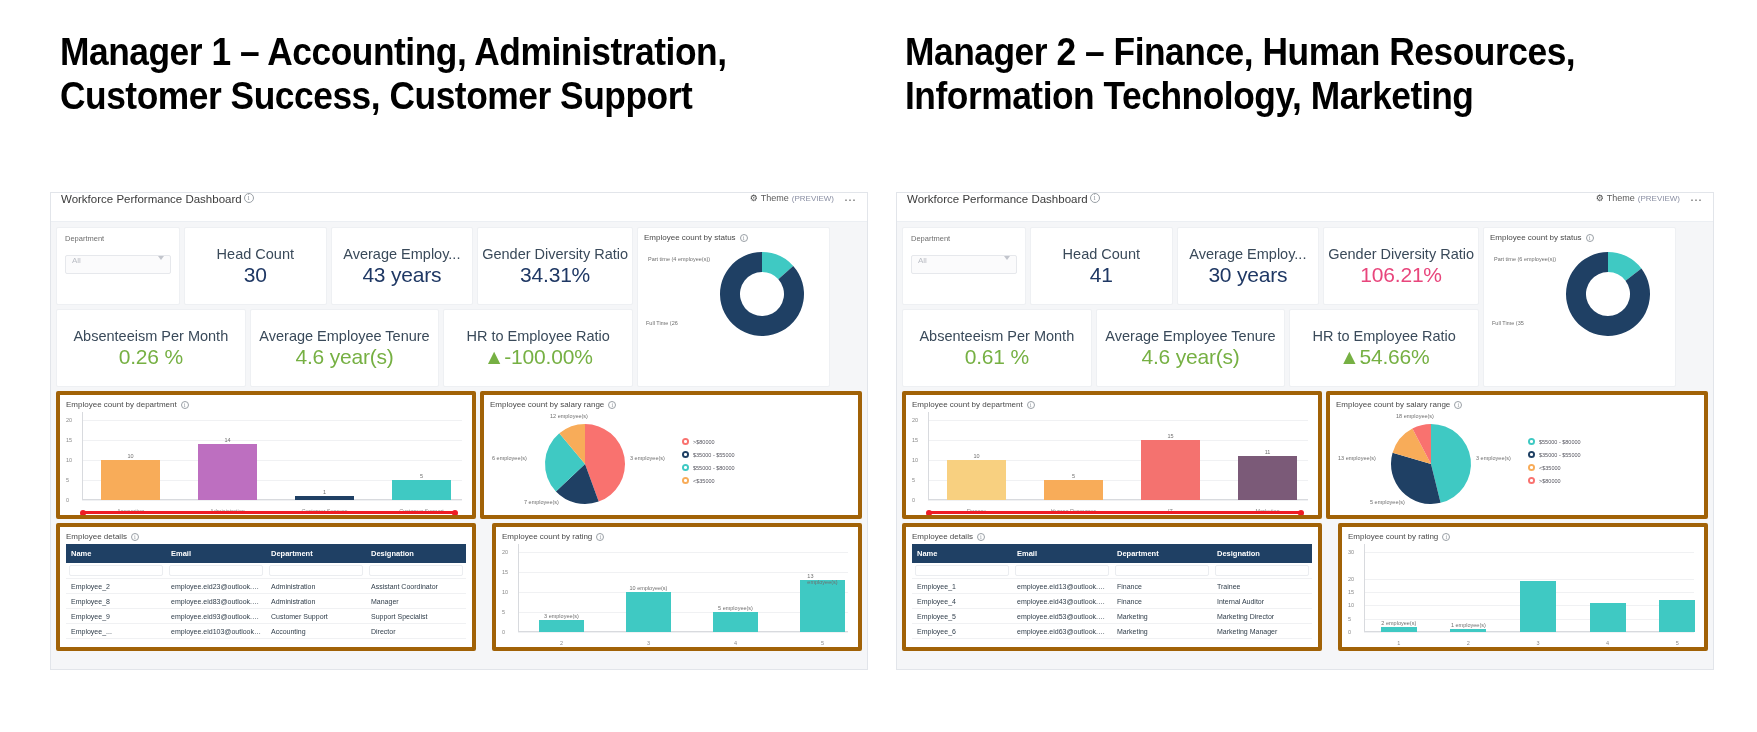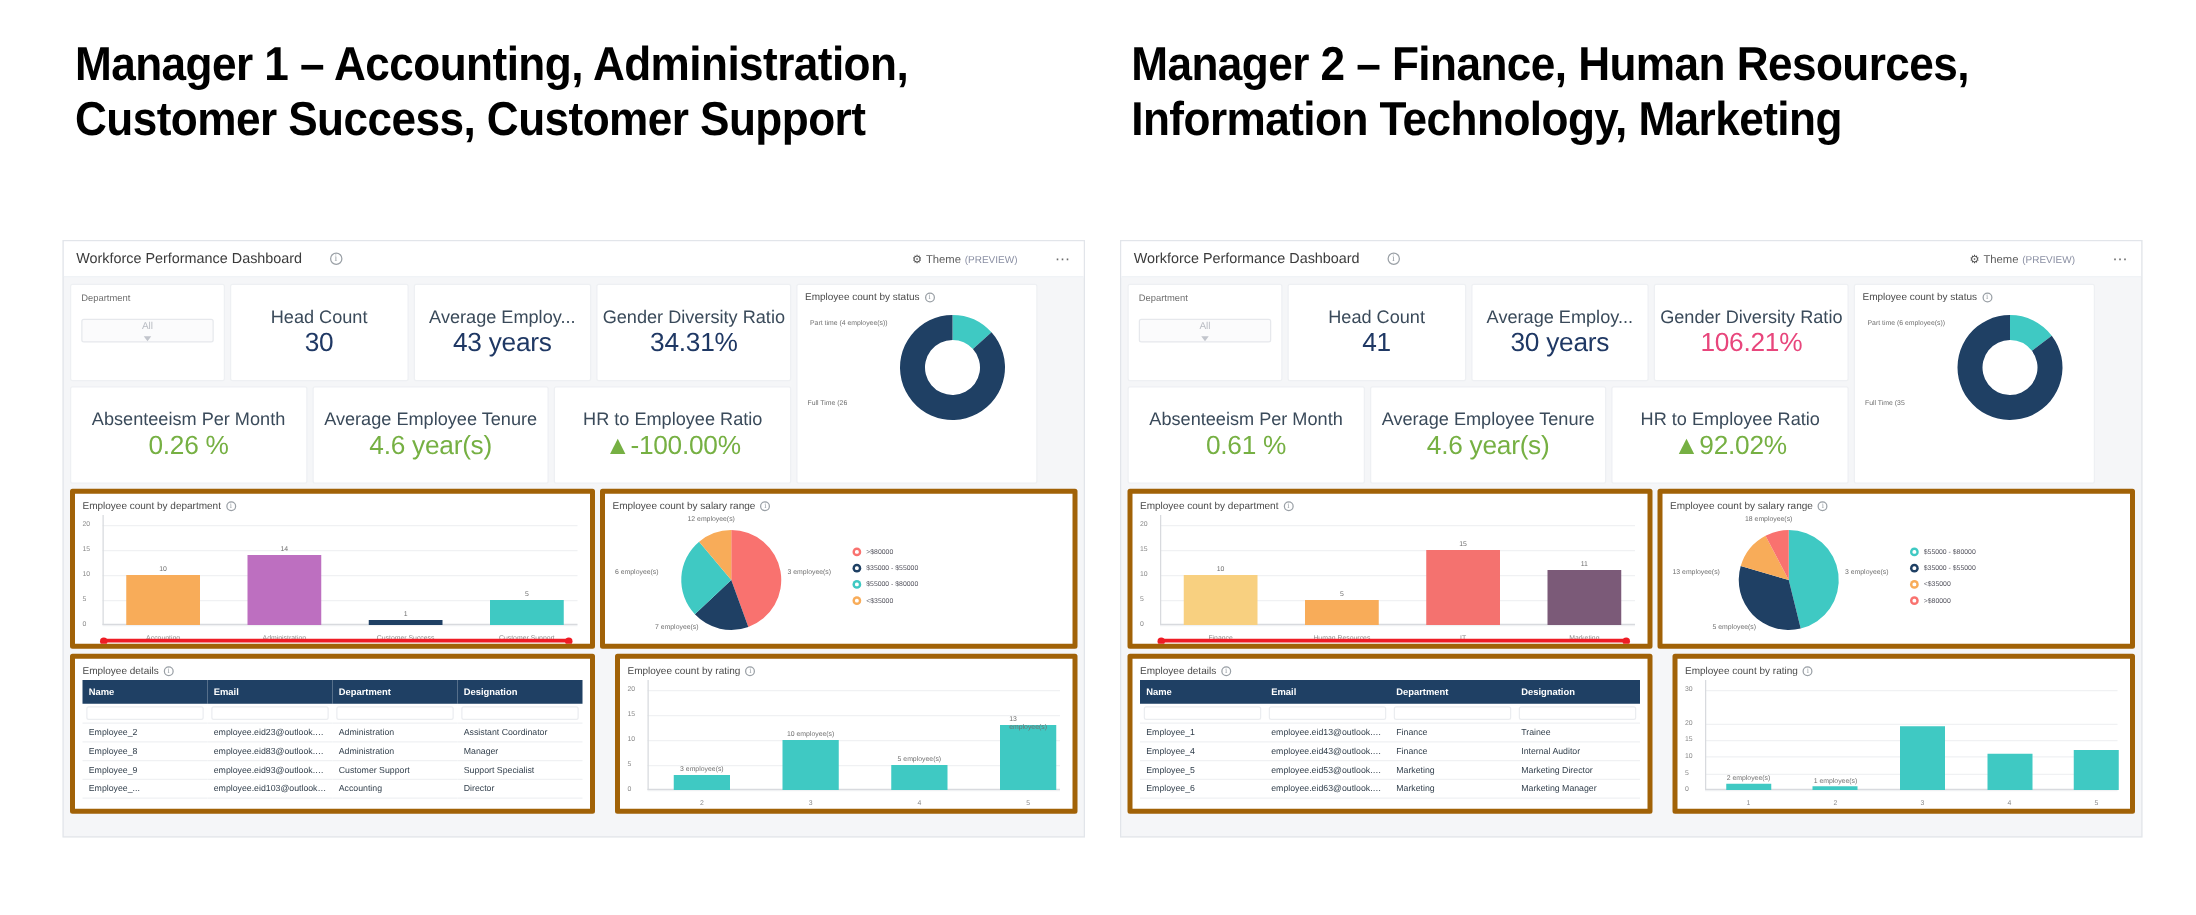--- a/index.html
+++ b/index.html
@@ -35,23 +35,23 @@
     overflow: hidden;
   }
   #dash-left  { left: 50px;  top: 192px; width: 818px; height: 478px; }
   #dash-right { left: 896px; top: 192px; width: 818px; height: 478px; }
 
   .dash-titlebar {
     height: 29px;
     background: #ffffff;
     border-bottom: 1px solid #eceff3;
     display: flex;
-    align-items: center;
+    align-items: flex-start;
     padding: 0 10px;
-    gap: 22px;
+    gap: 2px;
   }
   .dash-title { font-size: 11.5px; color: #3b3b3b; }
   .info-ic {
     width: 10px; height: 10px; border-radius: 50%;
     border: 1px solid #9aa0a6; color: #9aa0a6;
     font-size: 8px; line-height: 8px; text-align: center;
     display: inline-block; font-family: "Liberation Serif", serif;
   }
   .tb-spacer { flex: 1; }
   .theme-btn { display: flex; align-items: center; gap: 3px; font-size: 9px; color: #5a5a5a; }
@@ -82,23 +82,23 @@
 
   
   .filter-card {
     background: #ffffff; border: 1px solid #eef0f3; border-radius: 2px;
     width: 124px; padding: 6px 8px;
     display: flex; flex-direction: column;
   }
   .filter-label { font-size: 7.5px; color: #6f6f6f; margin-bottom: 12px; }
   .filter-select {
     height: 19px; border: 1px solid #e6e8ec; border-radius: 2px;
-    background: #fbfbfc; display: flex; align-items: center;
-    justify-content: space-between; padding: 0 20px;
-    font-size: 8px; color: #b9bcc3; flex-direction: column;
+    background: #fbfbfc; display: flex; 
+    justify-content: space-between; padding: 0 6px;
+    font-size: 8px; color: #b9bcc3;
   }
   .chev { width: 0; height: 0; border-left: 3.5px solid transparent;
           border-right: 3.5px solid transparent; border-top: 4px solid #c2c5cc; }
 
   
   .donut-card {
     background: #ffffff; border: 1px solid #eef0f3; border-radius: 2px;
     width: 193px; padding: 5px 6px; position: relative; overflow: hidden;
   }
   .panel-title { font-size: 8px; color: #4a4a4a; display: flex; align-items: center; gap: 4px; }
@@ -457,21 +457,21 @@
     <div class="kpi-card">
       <div class="kpi-label">Absenteeism Per Month</div>
       <div class="kpi-value green">0.61 %</div>
     </div>
     <div class="kpi-card">
       <div class="kpi-label">Average Employee Tenure</div>
       <div class="kpi-value green">4.6 year(s)</div>
     </div>
     <div class="kpi-card">
       <div class="kpi-label">HR to Employee Ratio</div>
-      <div class="kpi-value green">▲92.02%</div>
+      <div class="kpi-value green">▲54.66%</div>
     </div>
         </div>
       </div>
 
       <div class="donut-card">
         <div class="panel-title">
       <span>Employee count by status</span>
       <span class="info-ic">i</span>
     </div>
         <div class="donut-wrap">

